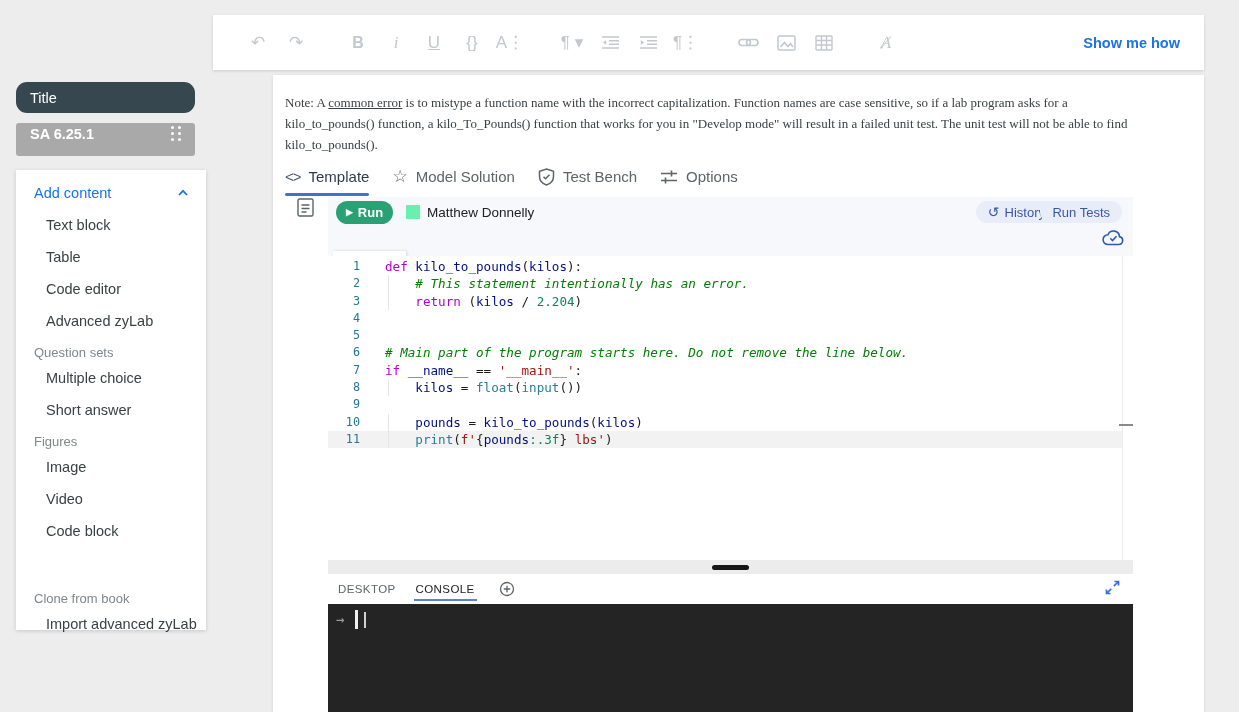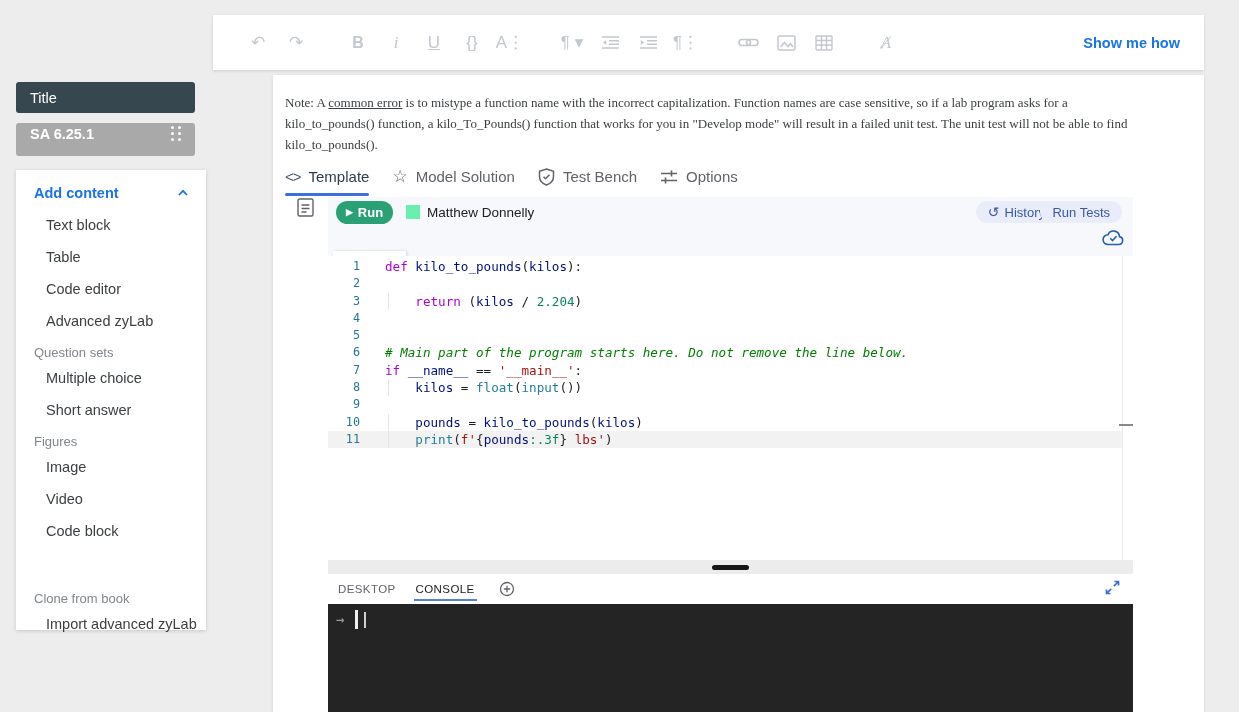--- a/index.html
+++ b/index.html
@@ -23,39 +23,39 @@
     display:flex; align-items:center; justify-content:center; height:24px;
   }
   .tb-icon.b { font-weight:bold; font-size:16px; }
   .tb-icon.it { font-style:italic; font-family:"Liberation Serif",serif; font-size:17px; }
   .tb-icon.u { text-decoration:underline; }
   .show-me-how { margin-left:auto; color:#1a73e8; font-weight:bold; font-size:14.5px; cursor:pointer; }
 
   
   .side-title {
     position:absolute; left:16px; top:82px; width:179px; height:31px;
-    background:#37474f; color:#fff; border-radius:3px;
+    background:#37474f; color:#fff; border-radius:11px;
     display:flex; align-items:center; padding-left:14px; font-size:14.5px;
   }
   .side-sa {
     position:absolute; left:16px; top:123px; width:179px; height:33px;
     background:#a9a9a9; color:#fff; border-radius:3px; font-weight:bold;
     display:flex; align-items:center; justify-content:space-between;
     padding:0 13px 12px 14px; font-size:14.5px;
   }
   .dots { display:grid; grid-template-columns:4px 4px; grid-gap:2.5px 3px; }
   .dots i { width:3.2px; height:3.2px; background:#fff; border-radius:50%; }
   .side-panel {
     position:absolute; left:16px; top:170px; width:190px; height:460px;
     background:#fff; box-shadow:0 1px 4px rgba(0,0,0,.16);
     padding:15px 0 0 18px;
   }
   .add-content-row {
     display:flex; align-items:center; justify-content:space-between;
-    padding-right:16px; color:#1a73e8; font-weight:bold; font-size:14.5px;
+    padding-right:16px; color:#1a73e8; font-weight:normal; font-size:14.5px;
     margin-bottom:8px; cursor:pointer;
   }
   .sb-group-label { font-size:13px; color:#80868b; margin:8px 0 2px 0; }
   .sb-item { font-size:14.5px; color:#3c4043; padding:8px 0 8px 12px; cursor:pointer; }
   .sb-group.gap-top { margin-top:44px; }
 
   
   .main {
     position:absolute; left:273px; top:75px; width:931px; height:637px;
     background:#fff; box-shadow:0 1px 3px rgba(0,0,0,.12);
@@ -335,20 +335,21 @@
     </div>
 
     <div class="code-area">
       <div id="code-lines">
           <div class="code-line">
             <div class="ln">1</div>
             <div class="lc"><span class="tk-kw">def</span><span class="tk-pl"> </span><span class="tk-var">kilo_to_pounds</span><span class="tk-pl">(</span><span class="tk-var">kilos</span><span class="tk-pl">):</span></div>
           </div>
           <div class="code-line indented">
             <div class="ln">2</div>
+            <div class="lc"><span class="tk-pl">    </span><span class="tk-com"># This statement intentionally has an error.</span></div>
           </div>
           <div class="code-line indented">
             <div class="ln">3</div>
             <div class="lc"><span class="tk-pl">    </span><span class="tk-kw">return</span><span class="tk-pl"> (</span><span class="tk-var">kilos</span><span class="tk-pl"> / </span><span class="tk-num">2.204</span><span class="tk-pl">)</span></div>
           </div>
           <div class="code-line">
             <div class="ln">4</div>
             <div class="lc"></div>
           </div>
           <div class="code-line">

